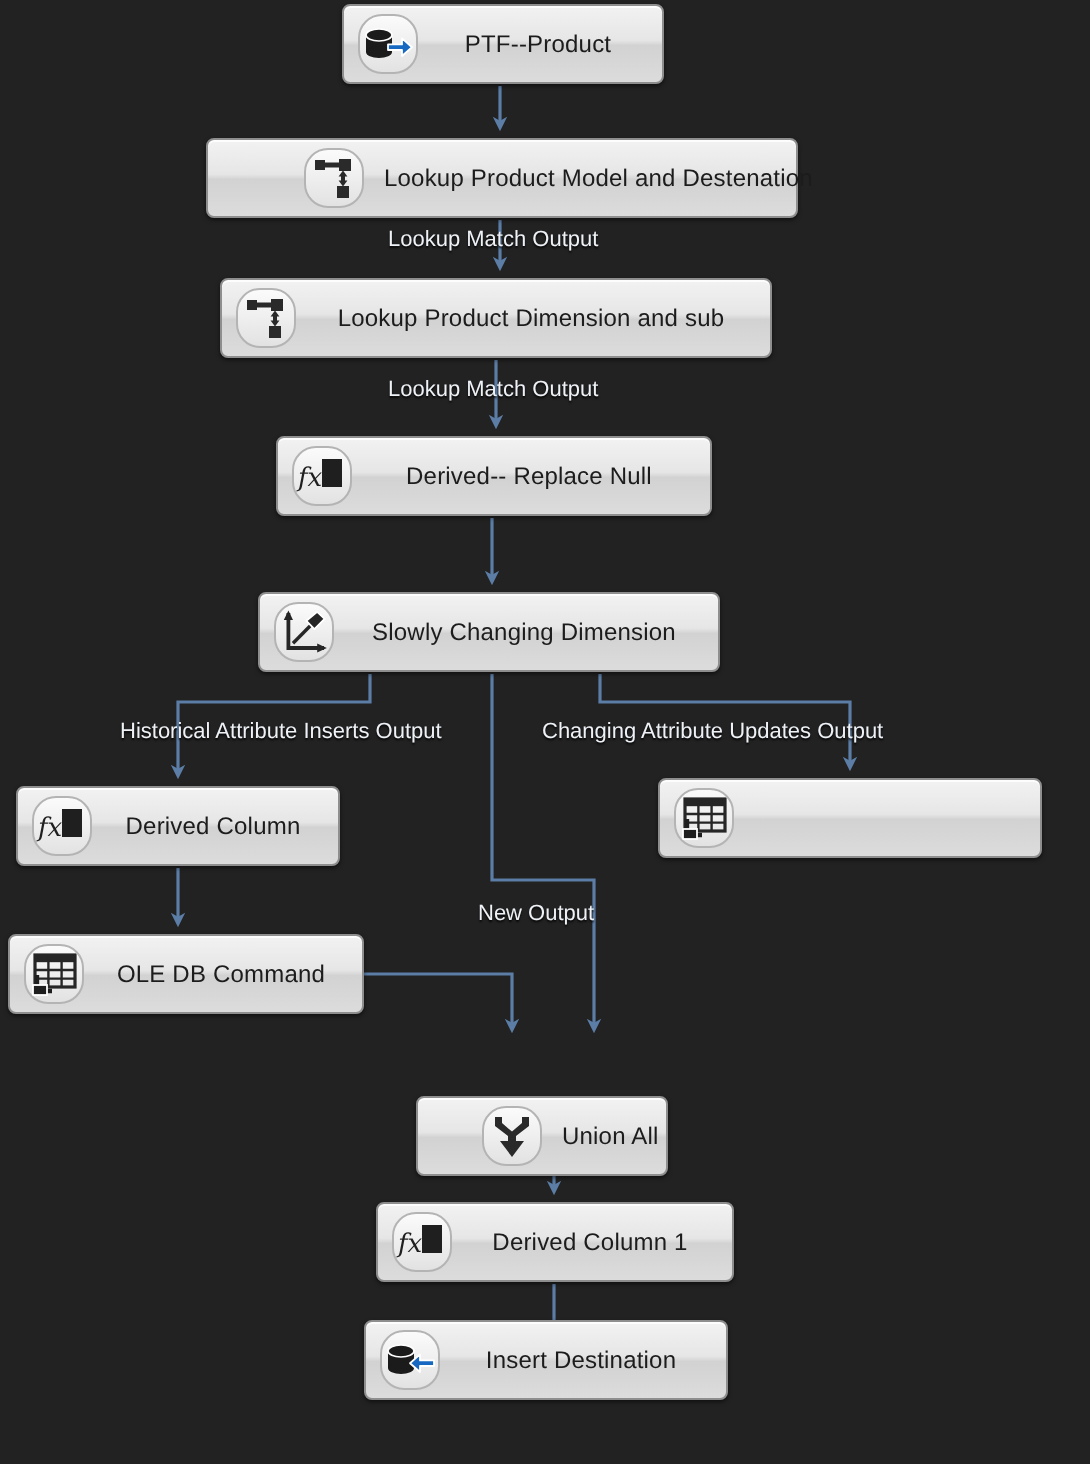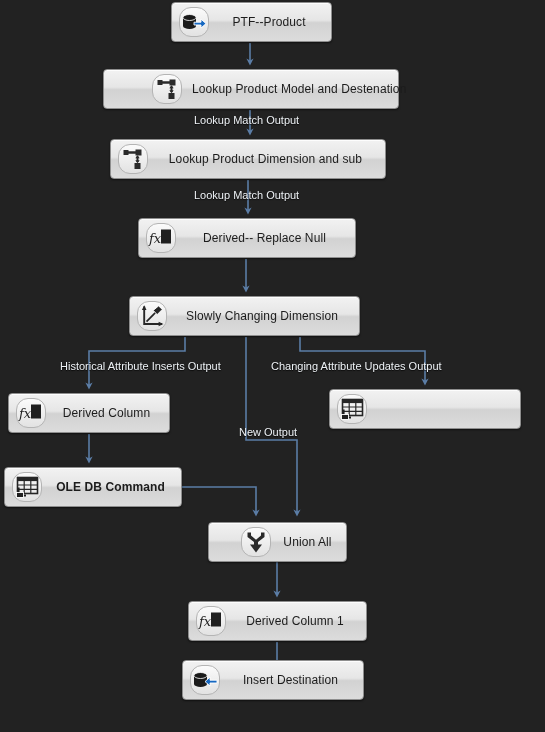--- a/index.html
+++ b/index.html
@@ -184,36 +184,36 @@
             <rect x="2.5" y="2.5" width="20" height="3.6" fill="#262626"></rect>
             <line x1="9.2" y1="2.5" x2="9.2" y2="18.5" stroke="#262626" stroke-width="1.2"></line>
             <line x1="15.8" y1="2.5" x2="15.8" y2="18.5" stroke="#262626" stroke-width="1.2"></line>
             <line x1="2.5" y1="10" x2="22.5" y2="10" stroke="#262626" stroke-width="1.2"></line>
             <line x1="2.5" y1="14.3" x2="22.5" y2="14.3" stroke="#262626" stroke-width="1.2"></line>
             <path d="M3.5,12.5 L3.5,20.5 L11,20.5" fill="none" stroke="#1f1f1f" stroke-width="2.2"></path>
             <rect x="1.5" y="17.5" width="7" height="5" fill="#1f1f1f" stroke="#fff" stroke-width="0.9"></rect>
           </svg>
         </div>
       </div>
-      <div class="node" style="left: 4px; top: 467px; width: 178px; font-weight: bold;">
+      <div class="node" style="left: 4px; top: 467px; width: 178px;">
         <div class="node-icon">
           <svg width="25" height="24" viewBox="0 0 25 24">
             <rect x="2.5" y="2.5" width="20" height="16" fill="none" stroke="#262626" stroke-width="1.6"></rect>
             <rect x="2.5" y="2.5" width="20" height="3.6" fill="#262626"></rect>
             <line x1="9.2" y1="2.5" x2="9.2" y2="18.5" stroke="#262626" stroke-width="1.2"></line>
             <line x1="15.8" y1="2.5" x2="15.8" y2="18.5" stroke="#262626" stroke-width="1.2"></line>
             <line x1="2.5" y1="10" x2="22.5" y2="10" stroke="#262626" stroke-width="1.2"></line>
             <line x1="2.5" y1="14.3" x2="22.5" y2="14.3" stroke="#262626" stroke-width="1.2"></line>
             <path d="M3.5,12.5 L3.5,20.5 L11,20.5" fill="none" stroke="#1f1f1f" stroke-width="2.2"></path>
             <rect x="1.5" y="17.5" width="7" height="5" fill="#1f1f1f" stroke="#fff" stroke-width="0.9"></rect>
           </svg>
         </div>
         <div class="node-label">OLE DB Command</div>
       </div>
-      <div class="node" style="left: 208px; top: 522px; width: 139px; padding-left: 32px;">
+      <div class="node" style="left: 208px; top: 548px; width: 126px; padding-left: 32px;">
         <div class="node-icon">
           <svg width="24" height="24" viewBox="0 0 24 24">
             <path d="M3.5,2.5 L3.5,7 L10,12 L10,15 L14,15 L14,12 L20.5,7 L20.5,2.5 L17,2.5 L17,5.5 L12,9.8 L7,5.5 L7,2.5 Z" fill="#2a2a2a"></path>
             <path d="M12,22.5 L6,14.5 L18,14.5 Z" fill="#2a2a2a"></path>
           </svg>
         </div>
         <div class="node-label">Union All</div>
       </div>
       <div class="node" style="left: 188px; top: 601px; width: 179px;">
         <div class="node-icon">
@@ -235,16 +235,16 @@
           </svg>
         </div>
         <div class="node-label">Insert Destination</div>
       </div>
     </div>
   <div id="labels-host">
       <div class="wire-label" style="left: 194px; top: 114px;">Lookup Match Output</div>
       <div class="wire-label" style="left: 194px; top: 189px;">Lookup Match Output</div>
       <div class="wire-label" style="left: 60px; top: 360px;">Historical Attribute Inserts Output</div>
       <div class="wire-label" style="left: 271px; top: 360px;">Changing Attribute Updates Output</div>
-      <div class="wire-label" style="left: 239px; top: 426px;">New Output</div>
+      <div class="wire-label" style="left: 239px; top: 451px;">New Output</div>
     </div>
 
 </div>
 
 </body></html>

